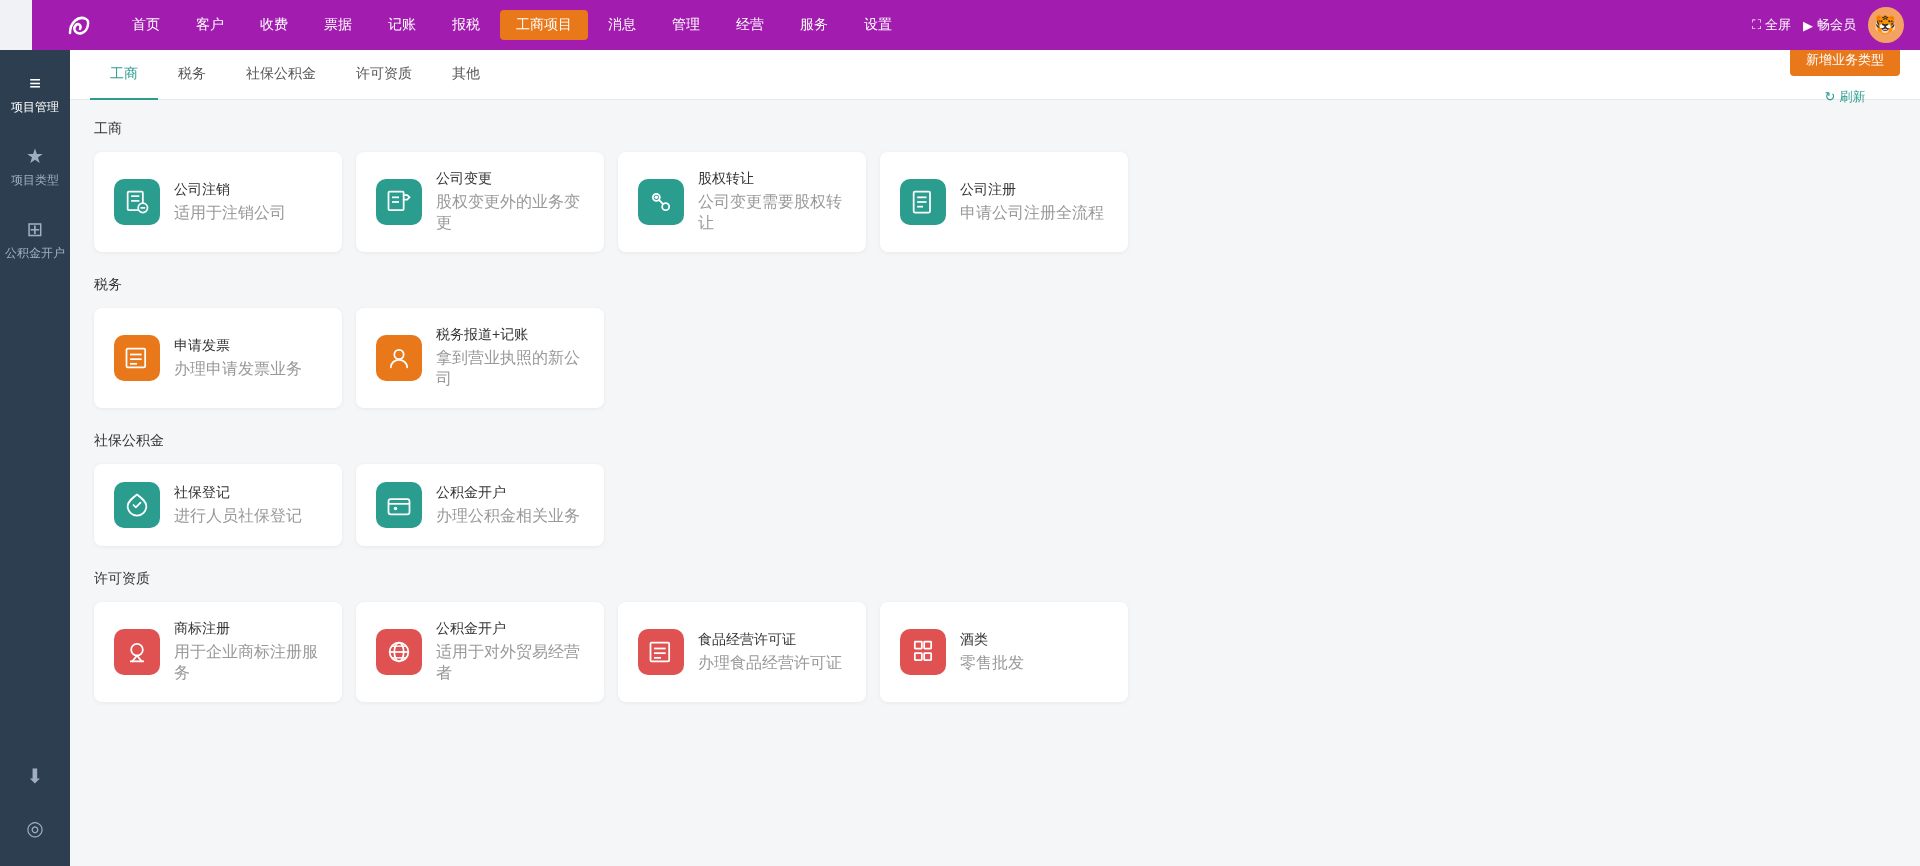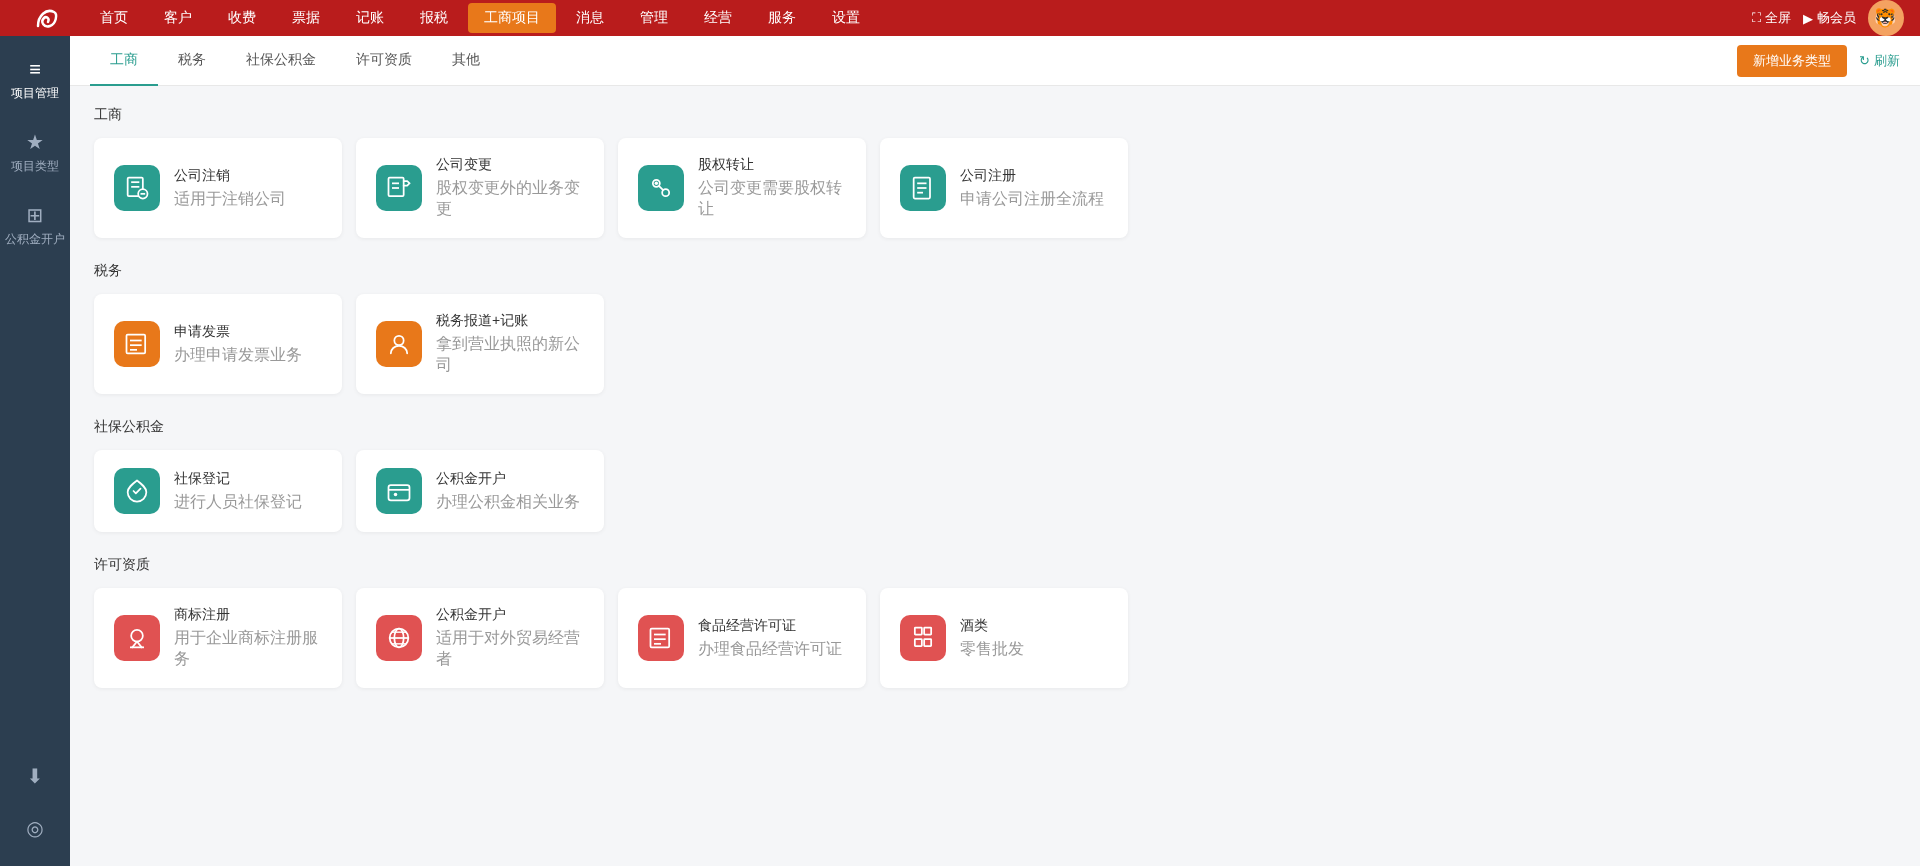--- a/index.html
+++ b/index.html
@@ -1,25 +1,26 @@
 <!DOCTYPE html>
 <html><head>
   <meta charset="utf-8">
   <style>
     * { margin: 0; padding: 0; box-sizing: border-box; }
     body { font-family: "Microsoft YaHei", "PingFang SC", sans-serif; background: #f0f2f5; width: 1920px; height: 866px; overflow: hidden; display: flex; flex-direction: column; }
 
     
     .top-nav {
-      height: 36px;
-      background: #b91c1c;
+      height: 50px;
+      background: #a21caf;
       display: flex;
       align-items: center;
       padding: 0 16px;
       flex-shrink: 0;
+      margin-left: 32px;
     }
     .logo-area {
       width: 60px;
       display: flex;
       align-items: center;
       justify-content: center;
       margin-right: 8px;
     }
     .logo-icon {
       width: 32px;
@@ -139,20 +140,21 @@
     .tab-item.active {
       color: #2a9d8f;
       border-bottom: 2px solid #2a9d8f;
       font-weight: 500;
     }
     .tab-right {
       margin-left: auto;
       display: flex;
       align-items: center;
       gap: 12px;
+      flex-direction: column;
     }
     .btn-add {
       background: #e8781a;
       color: white;
       border: none;
       padding: 7px 16px;
       border-radius: 4px;
       font-size: 13px;
       cursor: pointer;
       white-space: nowrap;

